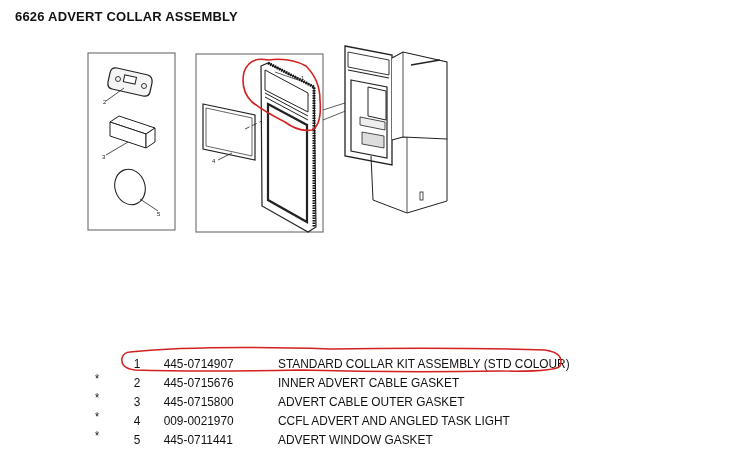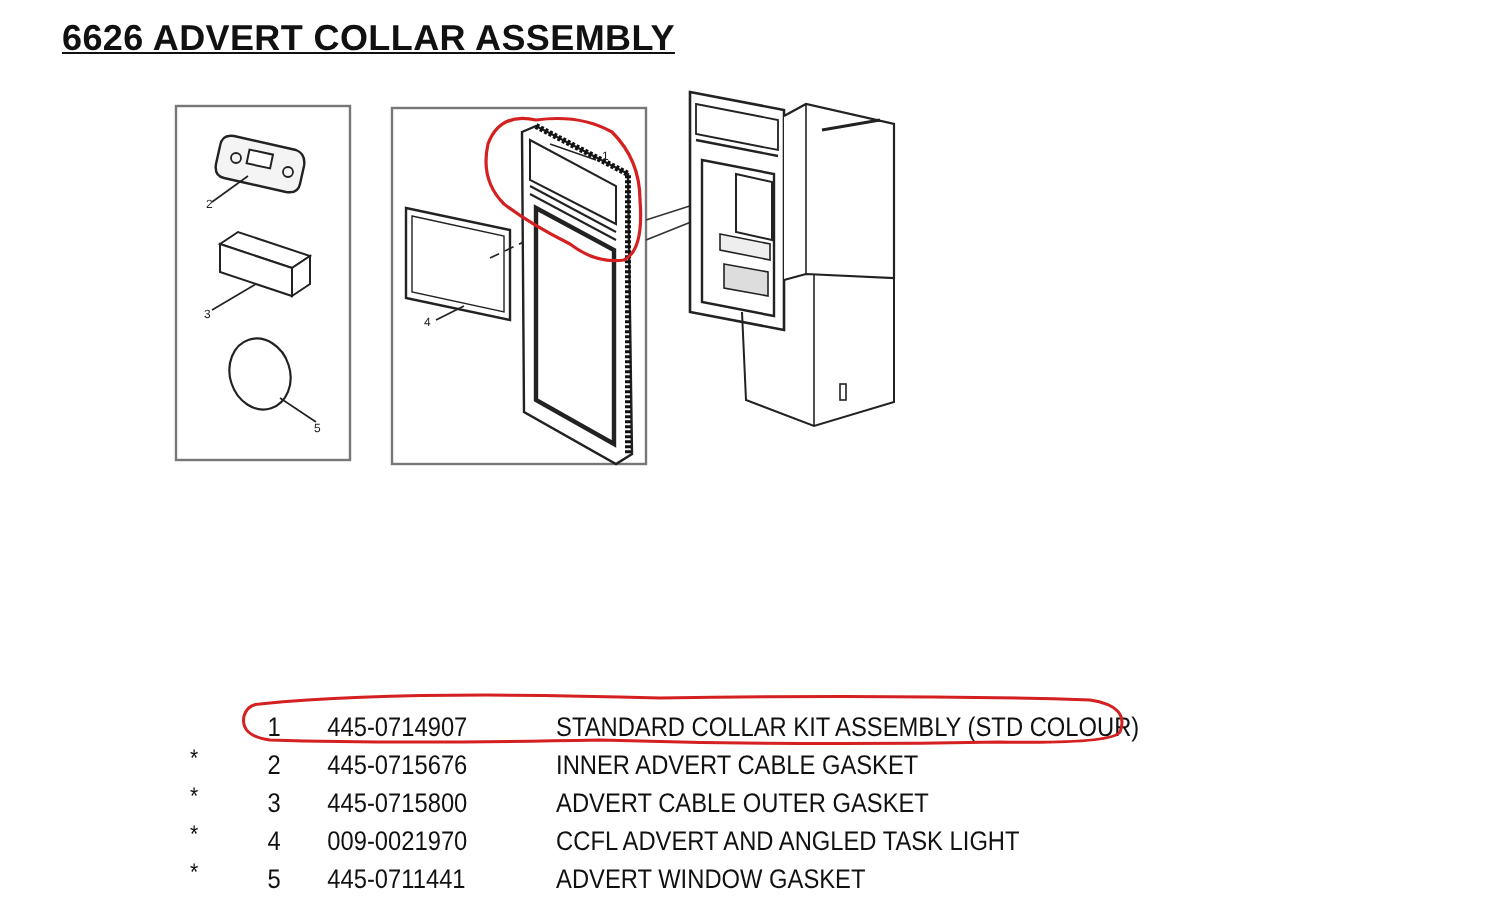--- a/index.html
+++ b/index.html
@@ -1,17 +1,17 @@
 <!DOCTYPE html>
 <html><head>
 <meta charset="utf-8">
 <style>
   html, body { margin:0; padding:0; background:#ffffff; }
   body { width:750px; height:455px; position:relative; overflow:hidden; font-family:"Liberation Sans", sans-serif; color:#111; }
-  .title { position:absolute; left:31px; top:9px; font-size:18px; font-weight:bold; letter-spacing:0.2px;text-decoration:underline; }
+  .title { position:absolute; left:15px; top:9px; font-size:13px; font-weight:bold; letter-spacing:0.2px; }
   .figure { position:absolute; left:0; top:0; width:750px; height:330px; }
   .parts { position:absolute; left:95px; top:356px; font-family:"Liberation Sans", sans-serif; font-size:13.5px; transform:scaleX(0.88); transform-origin:left top; }
   .row { position:absolute; height:19px; white-space:nowrap; }
   .star { position:absolute; left:0; top:-3px; font-size:12px; }
   .num { position:absolute; left:44px; }
   .pn { position:absolute; left:78px; }
   .desc { position:absolute; left:208px; }
   .annot { position:absolute; left:0; top:0; pointer-events:none; }
 </style>
 </head>

